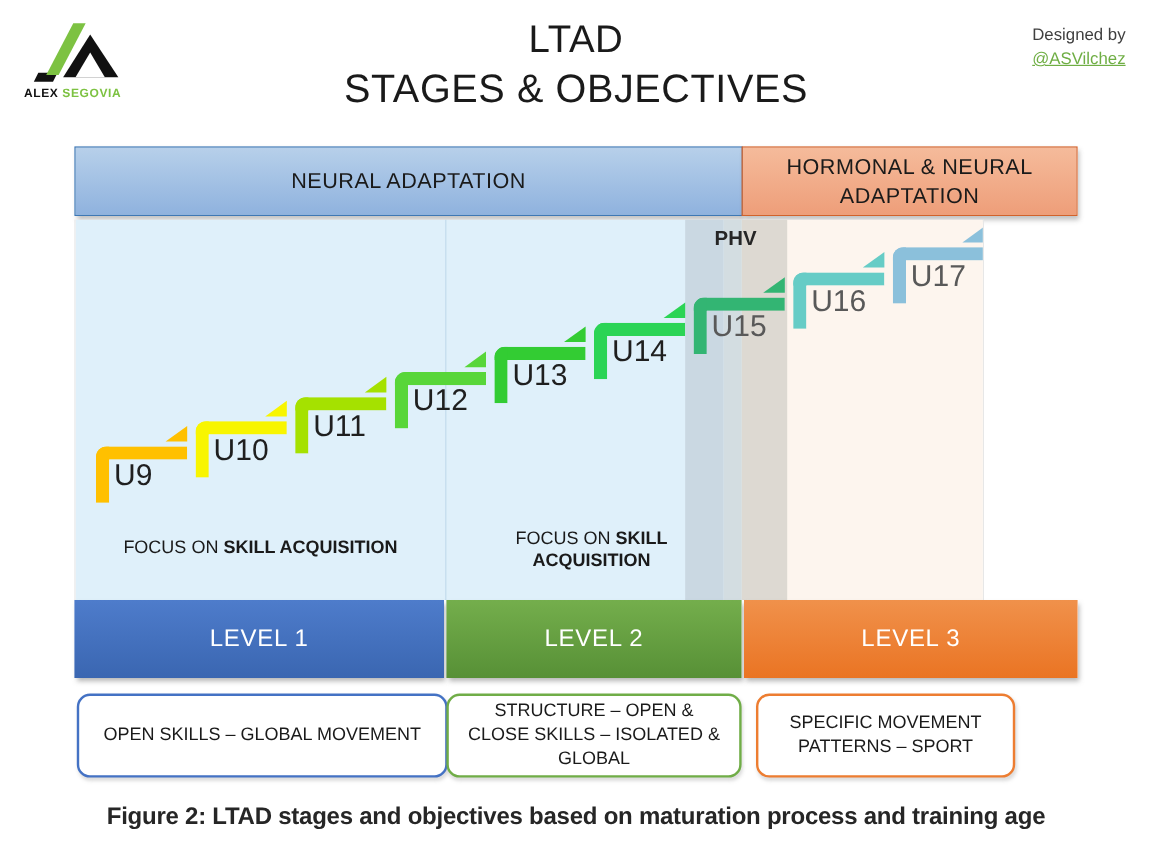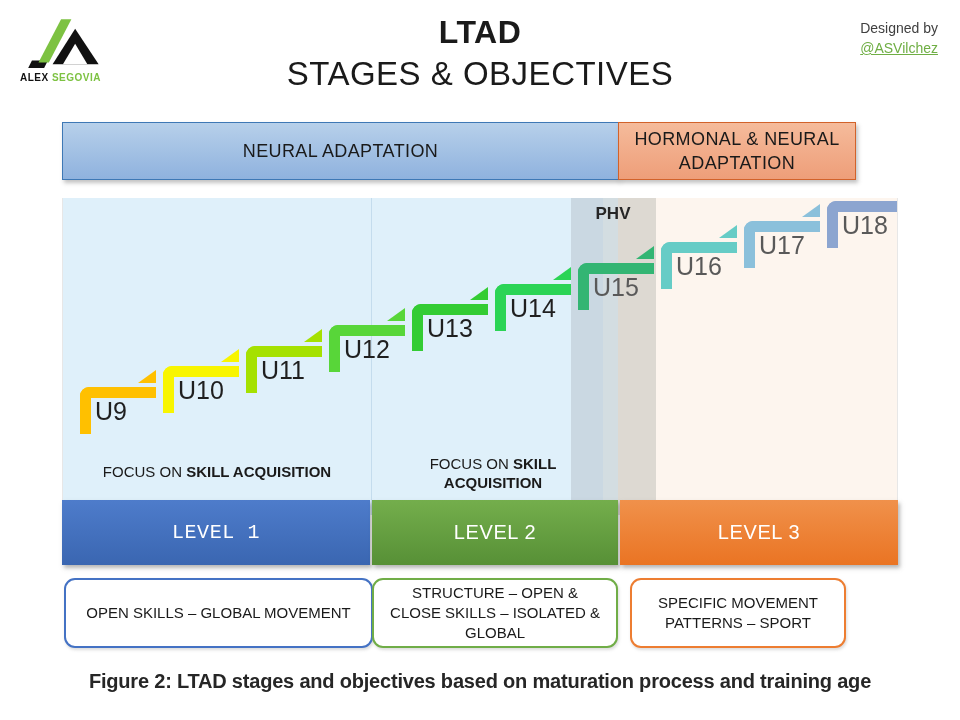--- a/index.html
+++ b/index.html
@@ -3,36 +3,36 @@
 <meta charset="utf-8">
 <style>
   html,body{margin:0;padding:0;background:#fff;}
   .canvas{position:relative;width:960px;height:720px;background:#ffffff;
           font-family:"Liberation Sans",sans-serif;overflow:hidden;color:#1a1a1a;}
 
   
   .logo{position:absolute;left:14px;top:8px;width:110px;}
   .logo-text{font-size:10px;font-weight:bold;letter-spacing:.5px;margin-top:-2px;margin-left:6px;}
   .title-block{position:absolute;left:0;top:12px;width:960px;text-align:center;pointer-events:none;}
-  .title-1{font-size:32px;font-weight:bold;line-height:40px;letter-spacing:.5px;}
+  .title-1{font-size:32px;font-weight:normal;line-height:40px;letter-spacing:.5px;}
   .title-2{font-size:33px;font-weight:400;line-height:44px;letter-spacing:.5px;}
   .designer{position:absolute;top:18px;right:22px;text-align:center;font-size:14px;color:#404040;line-height:20px;}
   .designer a{text-decoration:underline;cursor:pointer;}
 
   
   .chart{position:absolute;left:62px;top:122px;width:836px;height:446px;}
 
   .adapt{position:absolute;top:0;height:58px;box-sizing:border-box;border:1px solid;
          display:flex;align-items:center;justify-content:center;text-align:center;
          font-size:18px;letter-spacing:.4px;color:#1a1a1a;line-height:24px;
          box-shadow:2px 3px 4px rgba(120,120,120,.45);}
   .adapt-left{left:0;width:557px;}
-  .adapt-right{left:556px;width:238px;padding:0 10px;}
-
-  .stair{position:absolute;left:0;top:76px;width:836px;height:317px;overflow:hidden;
+  .adapt-right{left:556px;width:280px;padding:0 10px;}
+
+  .stair{position:absolute;left:0;top:61px;width:758px;height:317px;overflow:hidden;
          border-left:1px solid #e7e7e7;border-right:1px solid #e7e7e7;box-sizing:border-box;}
   .region{position:absolute;top:0;height:317px;}
   .region-left{left:0;width:556px;}
   .region-right{left:556px;width:280px;}
   .mid-divider{position:absolute;left:308px;top:0;width:1px;height:317px;background:rgba(100,150,190,.22);}
   .phv-strip{position:absolute;top:0;height:317px;}
   .phv-strip-1{left:508px;width:32px;}
   .phv-strip-2{left:540px;width:15px;}
   .phv-strip-3{left:555px;width:38px;}
   .phv-label{position:absolute;left:520px;top:6px;width:60px;text-align:center;
@@ -48,21 +48,21 @@
 
   .focus{position:absolute;font-size:15px;text-align:center;line-height:19px;color:#1a1a1a;}
   .focus b{font-weight:bold;}
   .focus-1{left:0px;top:264px;width:308px;}
   .focus-2{left:330px;top:256px;width:200px;}
   .focus-3{left:560px;top:262px;width:272px;}
 
   .level-bar{position:absolute;top:378px;height:65px;display:flex;align-items:center;justify-content:center;
              color:#fff;font-size:20px;letter-spacing:.6px;
              box-shadow:2px 3px 4px rgba(110,110,110,.5);}
-  .level-1{left:0;width:308px;font-family:Liberation Mono, monospace;}
+  .level-1{left:0;width:308px;}
   .level-2{left:310px;width:246px;}
   .level-3{left:558px;width:278px;}
 
   
   .obj-box{position:absolute;top:578px;height:70px;box-sizing:border-box;background:#fff;
            border:2px solid;border-radius:11px;display:flex;align-items:center;justify-content:center;
            text-align:center;font-size:15px;line-height:20px;padding:0 14px;color:#1a1a1a;
            box-shadow:1px 2px 3px rgba(140,140,140,.3);}
   .obj-1{left:64px;width:309px;}
   .obj-2{left:372px;width:246px;}

